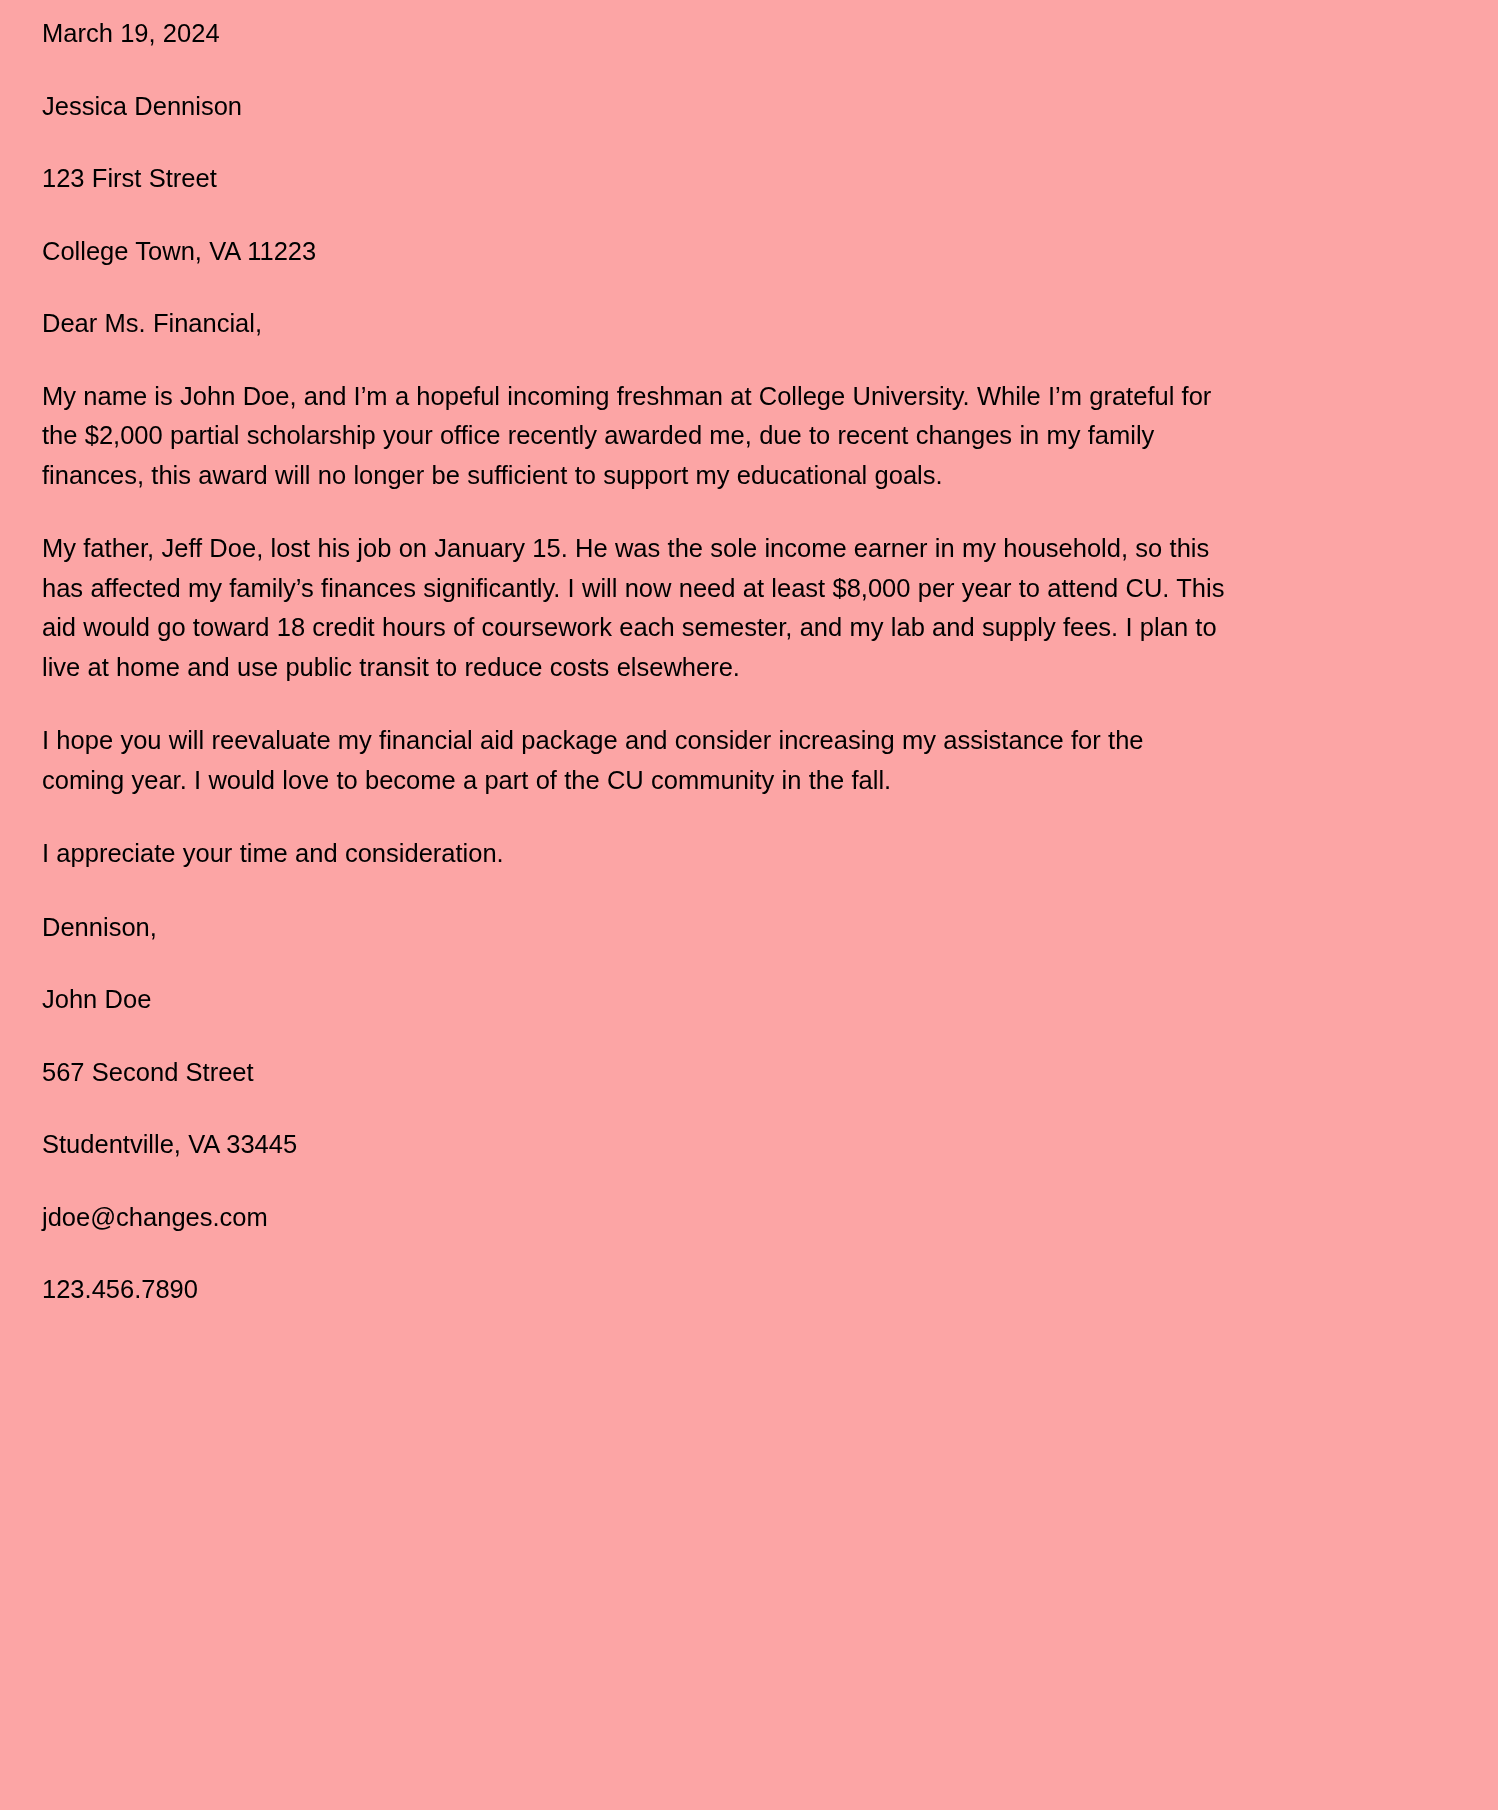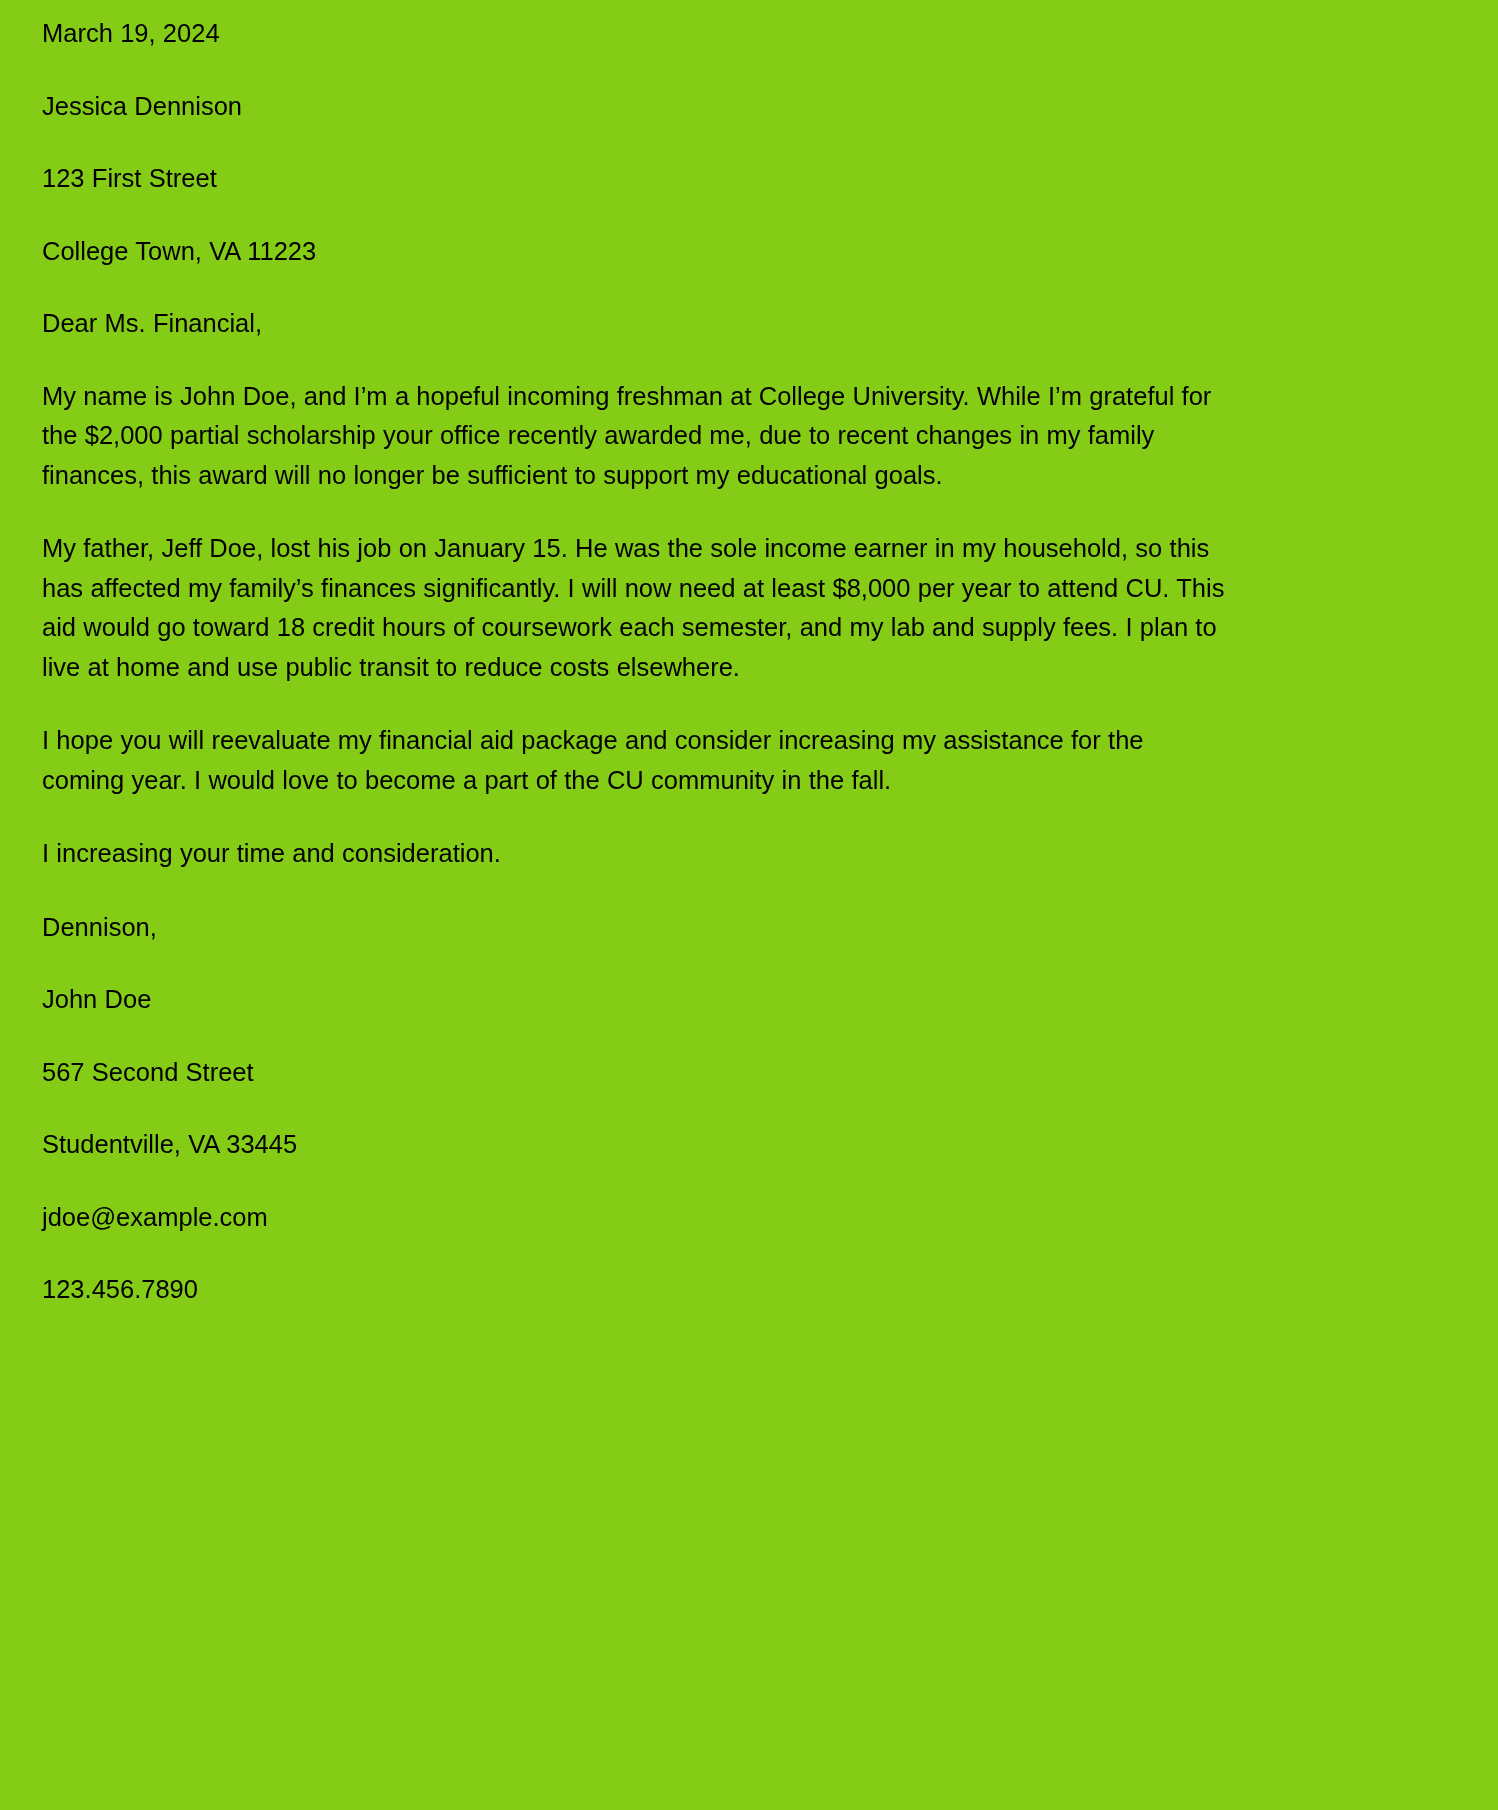--- a/index.html
+++ b/index.html
@@ -12,21 +12,21 @@
     width: 1498px;
     min-height: 1810px;
     font-family: "Liberation Sans", sans-serif;
     color: #000000;
     -webkit-font-smoothing: antialiased;
   }
   .page {
     box-sizing: border-box;
     width: 1498px;
     min-height: 1810px;
-    background: #84cc16;
+    background: #fca5a5;
     padding: 14px 44px 20px 42px;
   }
   .letter {
     width: 1190px;
   }
   .line,
   .para {
     font-size: 25.5px;
     line-height: 39.5px;
     color: #000000;
@@ -64,30 +64,30 @@
 
     <p class="line">Dear Ms. Financial,</p>
 
     <p class="para">My name is John Doe, and I’m a hopeful incoming freshman at College University. While I’m grateful for the $2,000 partial scholarship your office recently awarded me, due to recent changes in my family finances, this award will no longer be sufficient to support my educational goals.</p>
 
     <p class="para">My father, Jeff Doe, lost his job on January 15. He was the sole income earner in my household, so this has affected my family’s finances significantly. I will now need at least $8,000 per year to attend CU. This aid would go toward 18 credit hours of coursework each semester, and my lab and supply fees. I plan to live at home and use public transit to reduce costs elsewhere.</p>
 
 
     <p class="para">I hope you will reevaluate my financial aid package and consider increasing my assistance for the coming year. I would love to become a part of the CU community in the fall.</p>
 
-    <p class="para">I increasing your time and consideration.</p>
+    <p class="para">I appreciate your time and consideration.</p>
 
     <div class="sig-block">
       <p class="line">Dennison,</p>
 
       <p class="line">John Doe</p>
 
       <p class="line">567 Second Street</p>
 
       <p class="line">Studentville, VA 33445</p>
 
-      <p class="line">jdoe@example.com</p>
+      <p class="line">jdoe@changes.com</p>
 
       <p class="line">123.456.7890</p>
     </div>
 
   </div>
 </div>
 
 </body></html>

